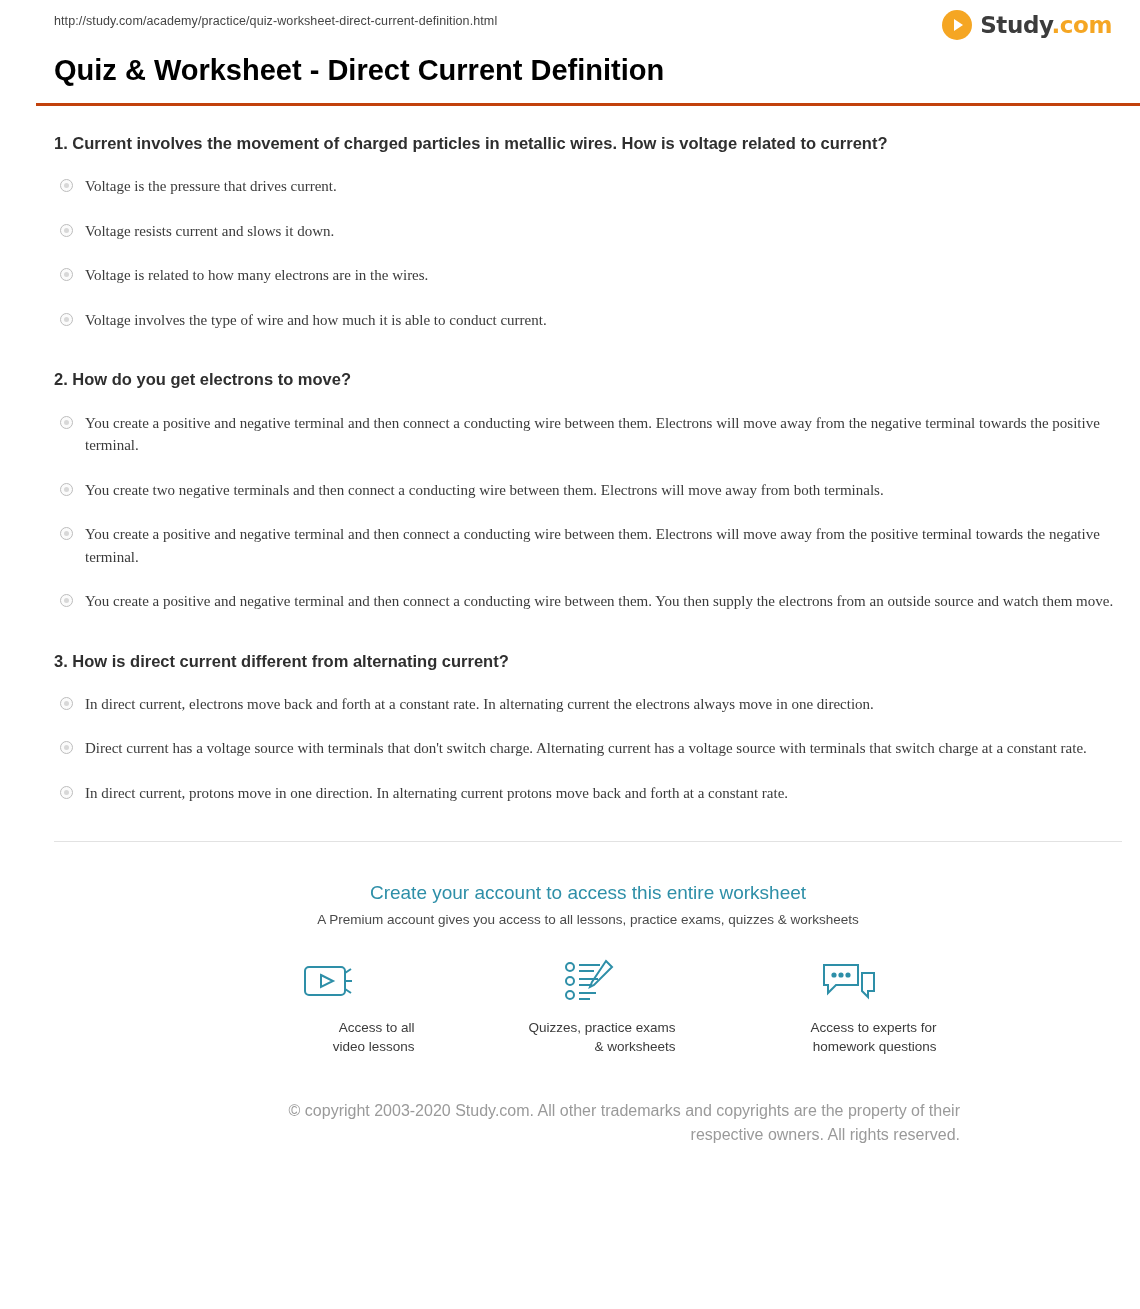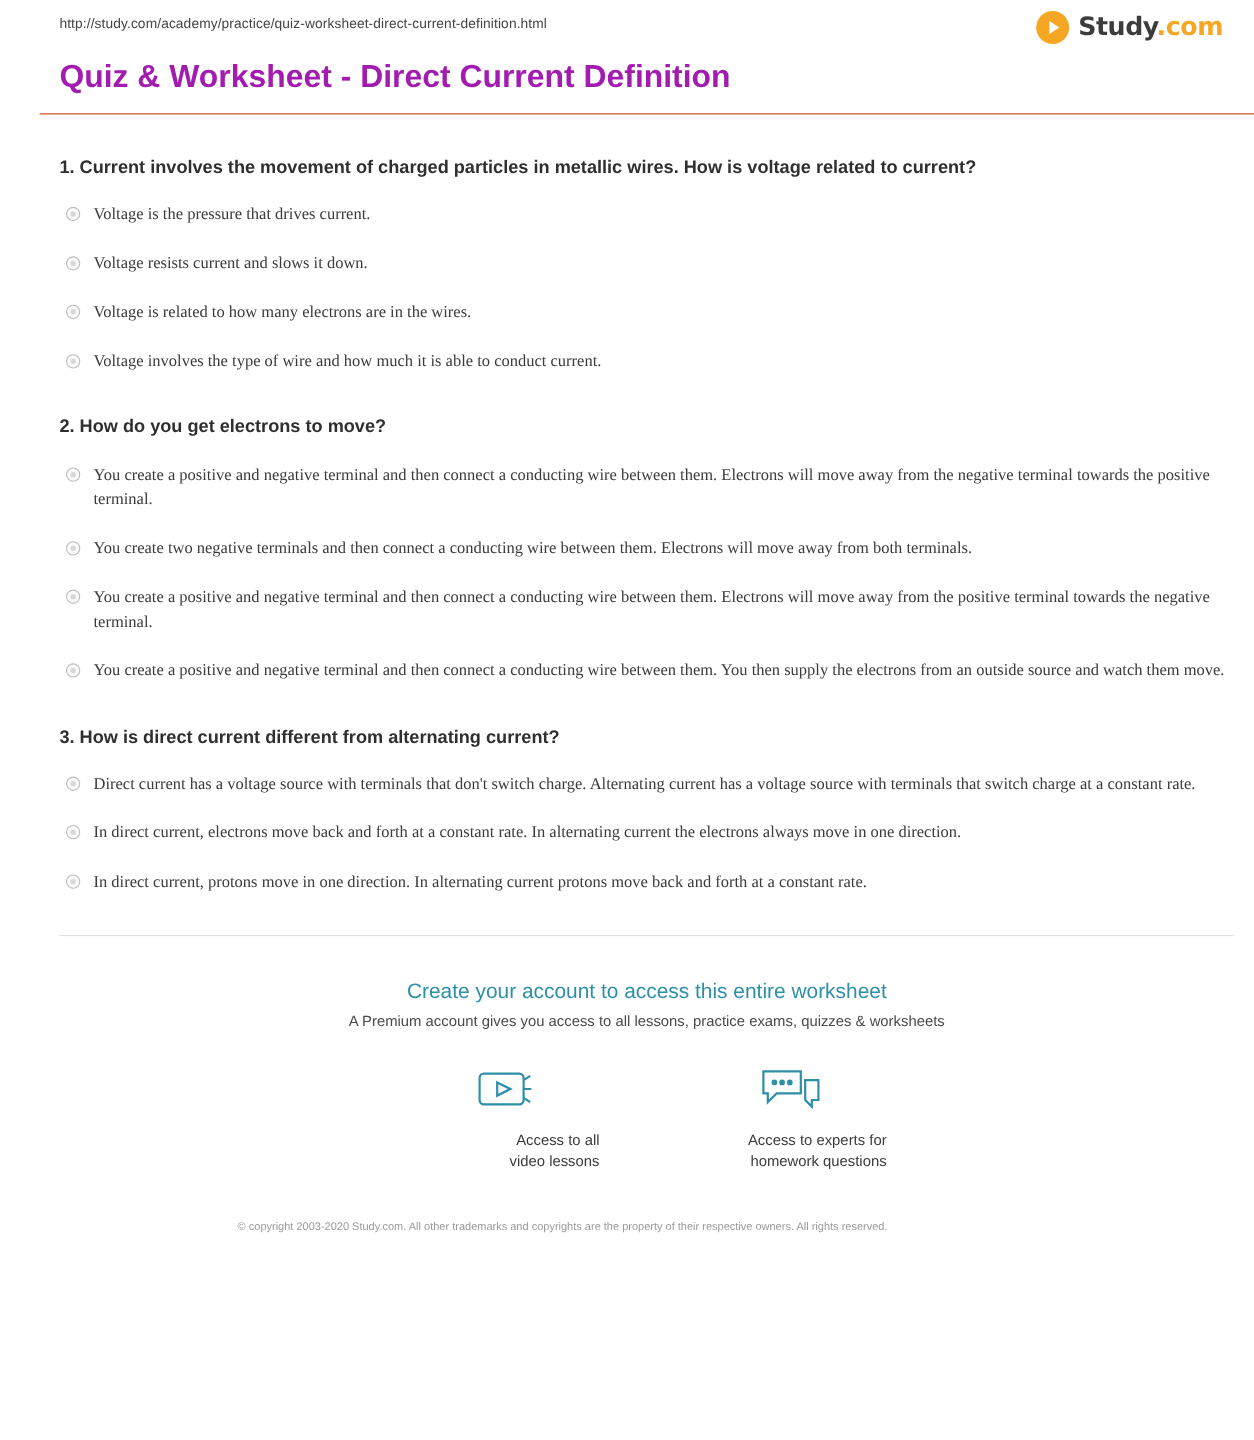--- a/index.html
+++ b/index.html
@@ -57,24 +57,24 @@
     font-size: 23px;
     font-weight: bold;
     color: #3c3c3c;
     letter-spacing: -0.4px;
     font-family: "DejaVu Sans", sans-serif;
   }
   .logo-text .dot { color: #f5a623; }
   h1.page-title {
     font-size: 29px;
     font-weight: bold;
-    color: #a21caf;
-    margin: 14px 0 11px 0;
+    color: #000000;
+    margin: 14px 0 0 0;
     padding: 0 18px 16px 18px;
-    border-bottom: 1px solid #c2410c;
+    border-bottom: 3px solid #c2410c;
     font-family: "Liberation Sans", sans-serif;
   }
   .content {
     padding: 0 18px;
   }
   .question-block { padding-top: 26px; }
   .question-text {
     font-size: 16.5px;
     font-weight: bold;
     color: #2f2f2f;
@@ -148,22 +148,22 @@
     align-items: center;
     justify-content: center;
     margin-bottom: 10px;
   }
   .feature-label {
     font-size: 13.5px;
     color: #3b3b3b;
     line-height: 1.4;
   }
   .copyright {
-    text-align: left;
-    font-size: 10px;
+    text-align: right;
+    font-size: 16px;
     color: #9a9a9a;
     line-height: 1.5;
     padding: 42px 180px 22px 180px;
   }
 </style>
 </head>
 <body>
 
 <div class="page">
 
@@ -223,25 +223,25 @@
           <span class="answer-text">You create a positive and negative terminal and then connect a conducting wire between them. You then supply the electrons from an outside source and watch them move.</span>
         </li>
       </ul>
     </div>
 
     <div class="question-block">
       <p class="question-text">3. How is direct current different from alternating current?</p>
       <ul class="answers">
         <li class="answer">
           <span class="radio"></span>
+          <span class="answer-text">In direct current, electrons move back and forth at a constant rate. In alternating current the electrons always move in one direction.</span>
+        </li>
+        <li class="answer">
+          <span class="radio"></span>
           <span class="answer-text">Direct current has a voltage source with terminals that don't switch charge. Alternating current has a voltage source with terminals that switch charge at a constant rate.</span>
-        </li>
-        <li class="answer">
-          <span class="radio"></span>
-          <span class="answer-text">In direct current, electrons move back and forth at a constant rate. In alternating current the electrons always move in one direction.</span>
         </li>
         <li class="answer">
           <span class="radio"></span>
           <span class="answer-text">In direct current, protons move in one direction. In alternating current protons move back and forth at a constant rate.</span>
         </li>
       </ul>
     </div>
 
     <hr class="divider">
   </div>
@@ -259,20 +259,38 @@
             <polygon points="22,16 34,22 22,28" fill="none"></polygon>
             <line x1="46" y1="14" x2="52" y2="10"></line>
             <line x1="46" y1="22" x2="53" y2="22"></line>
             <line x1="46" y1="30" x2="52" y2="34"></line>
           </svg>
         </div>
         <div class="feature-label" style="white-space: pre-line;">Access to all
 video lessons</div>
       </div>
 
+      <div class="feature">
+        <div class="feature-icon">
+          <svg width="56" height="48" viewBox="0 0 56 48" fill="none" stroke="#2e8fa8" stroke-width="2">
+            <circle cx="10" cy="10" r="4"></circle>
+            <circle cx="10" cy="24" r="4"></circle>
+            <circle cx="10" cy="38" r="4"></circle>
+            <line x1="19" y1="8" x2="40" y2="8"></line>
+            <line x1="19" y1="14" x2="34" y2="14"></line>
+            <line x1="19" y1="22" x2="38" y2="22"></line>
+            <line x1="19" y1="28" x2="32" y2="28"></line>
+            <line x1="19" y1="36" x2="36" y2="36"></line>
+            <line x1="19" y1="42" x2="30" y2="42"></line>
+            <path d="M46 4 L52 10 L34 28 L30 30 L32 25 Z"></path>
+          </svg>
+        </div>
+        <div class="feature-label" style="white-space: pre-line;">Quizzes, practice exams
+&amp; worksheets</div>
+      </div>
 
       <div class="feature">
         <div class="feature-icon">
           <svg width="58" height="44" viewBox="0 0 58 44" fill="none" stroke="#2e8fa8" stroke-width="2">
             <path d="M4 6 H38 V26 H16 L8 34 V26 H4 Z"></path>
             <circle cx="14" cy="16" r="1.6" fill="#2e8fa8"></circle>
             <circle cx="21" cy="16" r="1.6" fill="#2e8fa8"></circle>
             <circle cx="28" cy="16" r="1.6" fill="#2e8fa8"></circle>
             <path d="M42 14 H54 V32 H48 V38 L42 32 H42 Z"></path>
           </svg>

